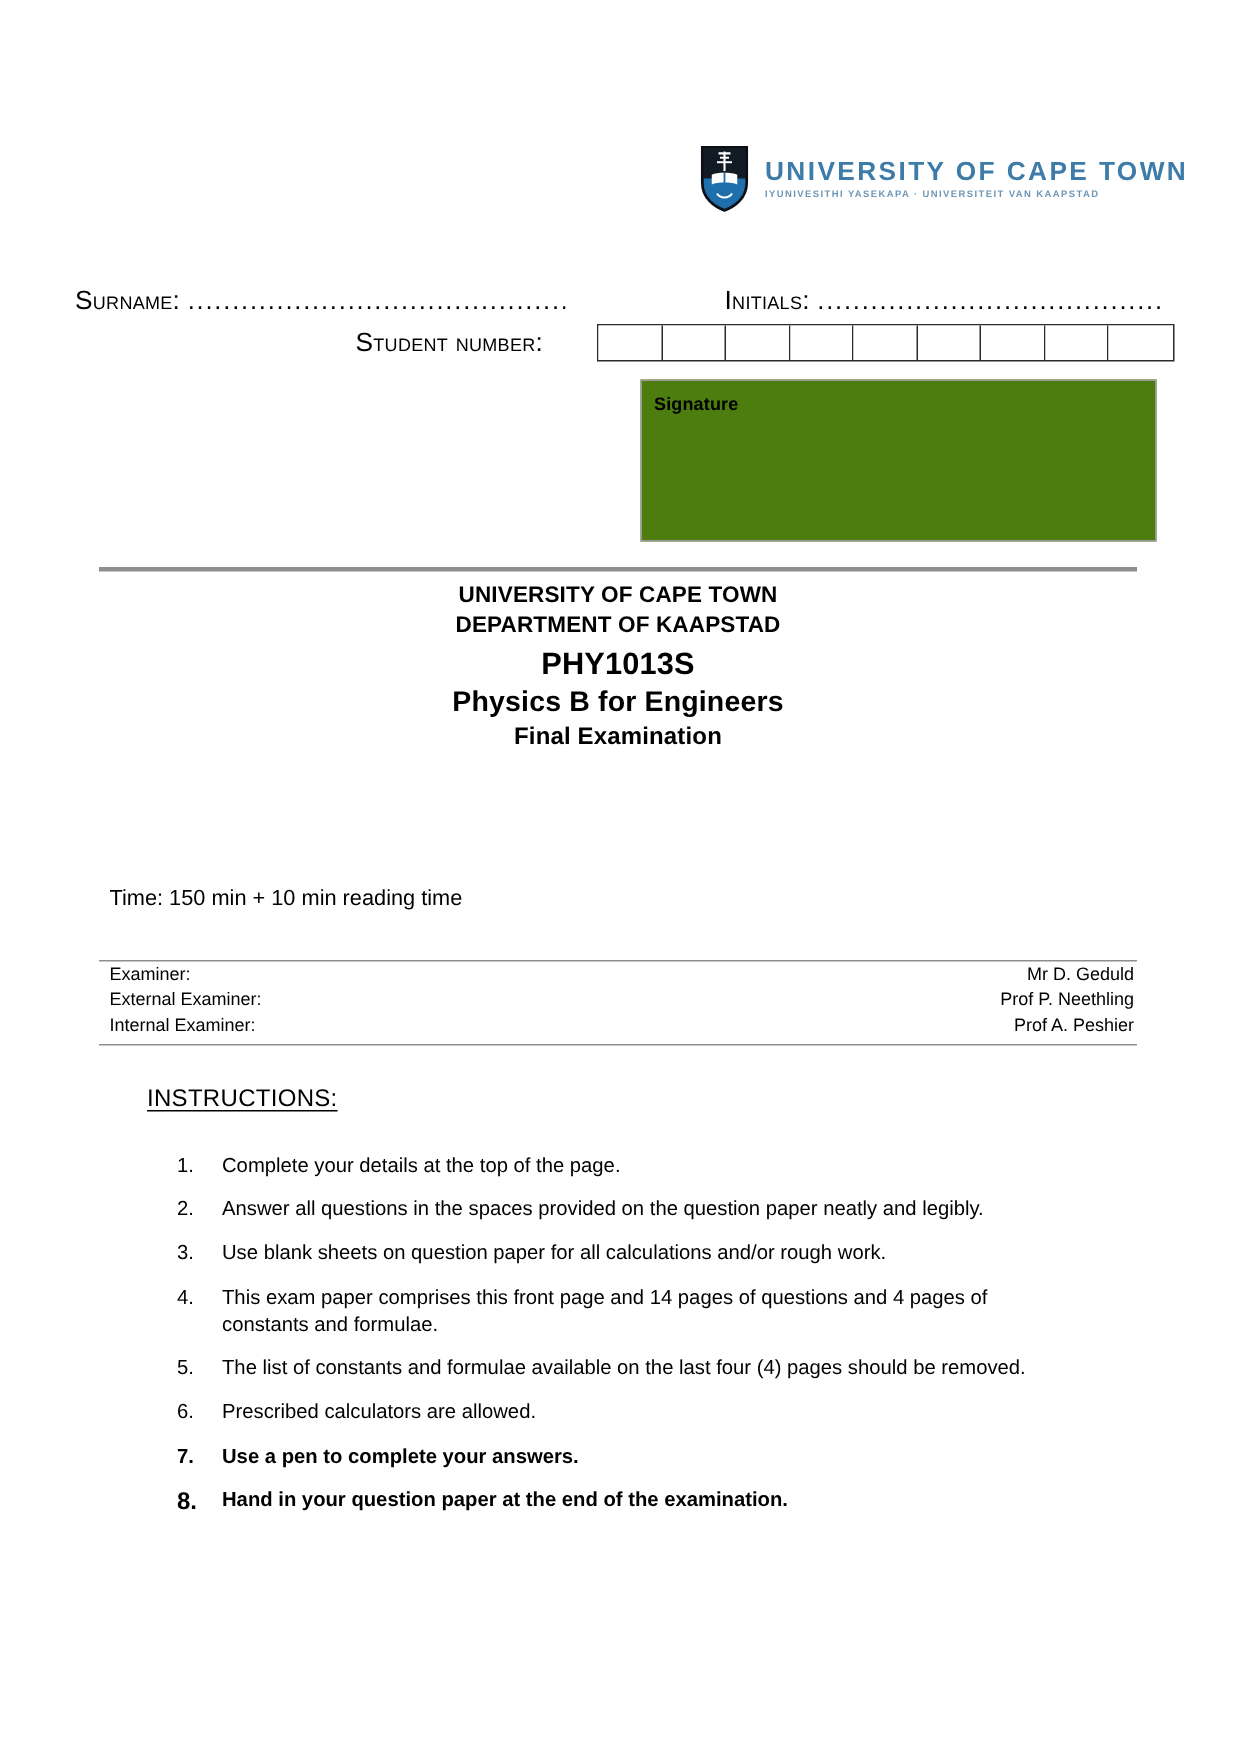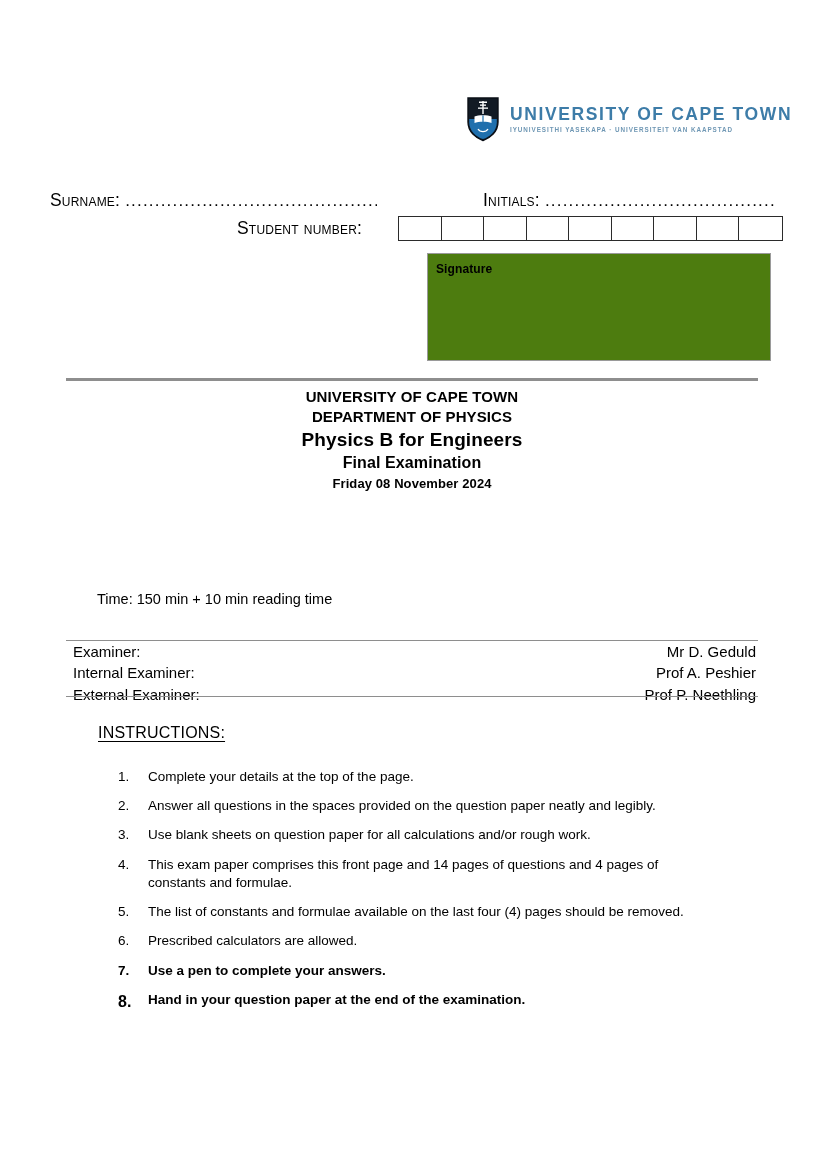--- a/index.html
+++ b/index.html
@@ -179,37 +179,36 @@
     width: 692px;
   }
   .marks-row {
     display: flex;
     justify-content: space-between;
     align-items: baseline;
   }
   .time-text {
     font-size: 14.5px;
     padding-left: 7px;
-    margin-left: 24px;
   }
   .marks-col {
     text-align: right;
     font-size: 16px;
     line-height: 1.58;
     padding-right: 2px;
   }
   .marks-val { display: inline-block; min-width: 28px; text-align: right; }
 
   
   .examiner-table {
     position: absolute;
     left: 66px;
     top: 641px;
     width: 692px;
-    font-size: 15px;
+    font-size: 12px;
     text-align: right;
   }
   .ex-row {
     display: flex;
     justify-content: space-between;
     line-height: 1.42;
     padding: 0 2px 0 7px;
   }
 
   
@@ -296,46 +295,46 @@
   </div>
 
   <div class="signature-box">
     <div class="signature-label">Signature</div>
   </div>
 
   <div class="rule-thick" style="top:378px;"></div>
 
   <div class="title-block">
     <div class="t-line t-uct">UNIVERSITY OF CAPE TOWN</div>
-    <div class="t-line t-dept">DEPARTMENT OF PHYSICS</div>
+    <div class="t-line t-dept">DEPARTMENT OF KAAPSTAD</div>
+    <div class="t-line t-code">PHY1013S</div>
     <div class="t-line t-course">Physics B for Engineers</div>
     <div class="t-line t-exam">Final Examination</div>
-    <div class="t-line t-date">Friday 08 November 2024</div>
   </div>
 
   <div class="marks-section">
     <div class="marks-row">
       <div class="time-text">Time: 150 min + 10 min reading time</div>
     </div>
   </div>
 
   <div class="rule-thin" style="top:640px;"></div>
 
   <div class="examiner-table" id="examiner-table">
       <div class="ex-row">
         <span>Examiner:</span>
         <span>Mr D. Geduld</span>
       </div>
       <div class="ex-row">
+        <span>External Examiner:</span>
+        <span>Prof P. Neethling</span>
+      </div>
+      <div class="ex-row">
         <span>Internal Examiner:</span>
         <span>Prof A. Peshier</span>
-      </div>
-      <div class="ex-row">
-        <span>External Examiner:</span>
-        <span>Prof P. Neethling</span>
       </div>
     </div>
 
   <div class="rule-thin" style="top:696px;"></div>
 
   <div class="instructions-head">INSTRUCTIONS:</div>
 
   <div class="instructions-list" id="instructions-list">
       <div class="ins-item">
         <span class="ins-num">1.</span>

